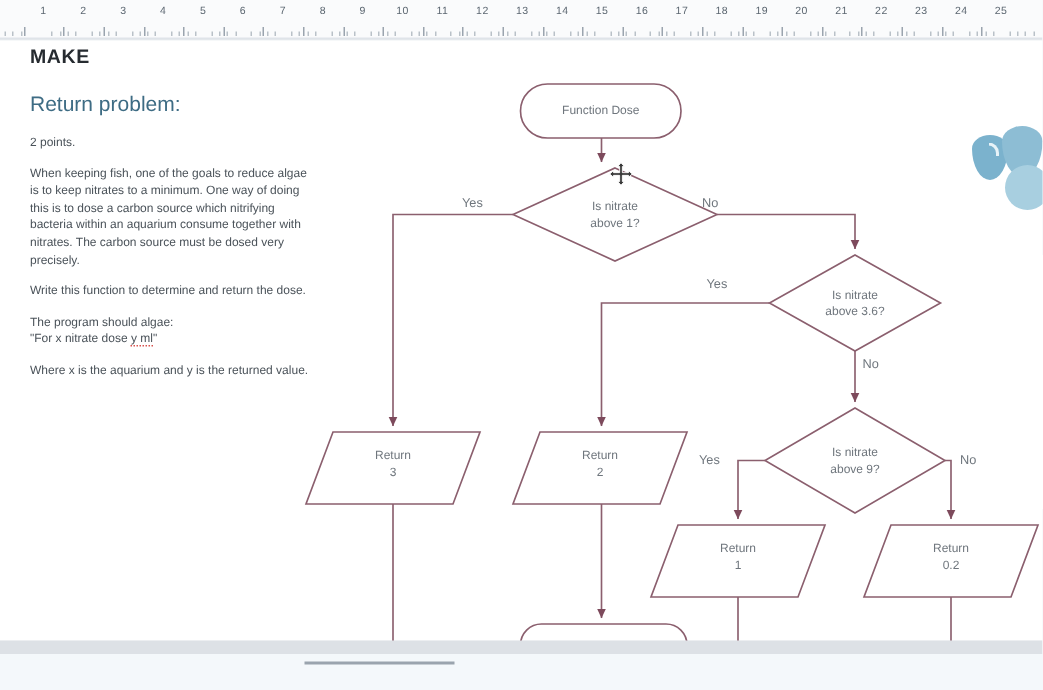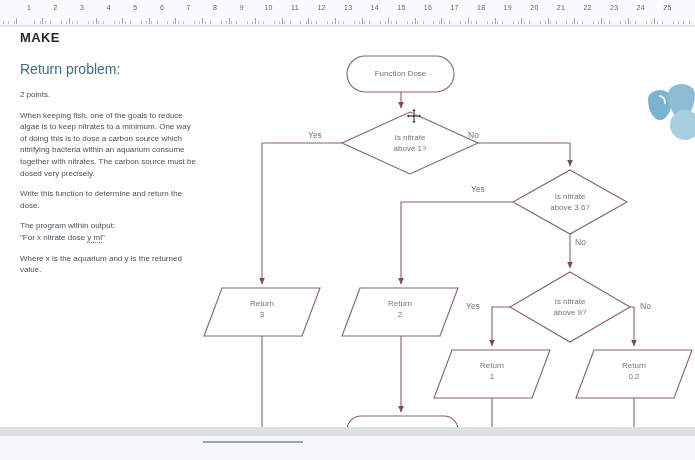--- a/index.html
+++ b/index.html
@@ -60,21 +60,21 @@
   
   .doc-col { position: absolute; left: 20px; top: 30px; width: 190px; }
   .doc-title {
     font-size: 13px; font-weight: bold; color: #262b30;
     letter-spacing: .4px; margin: 0 0 16px 0;
   }
   .doc-subtitle {
     font-size: 14px; color: #3e6c84; margin: 0 0 12px 0; font-weight: normal;
   }
   .doc-p {
-    font-size: 8px; color: #4a5259; line-height: 1.45; margin: 0 12px 9px 0;
+    font-size: 8px; color: #4a5259; line-height: 1.45; margin: 0 0 9px 0;
   }
   .spellerr {
     border-bottom: 1.5px dotted #d9534f;
     padding-bottom: 0px;
   }
 
   
   .droplets { position: absolute; left: 648px; top: 84px; width: 60px; height: 55px; }
   .drop {
     position: absolute;
@@ -290,21 +290,21 @@
 
   <div class="page"></div>
 
   <div class="doc-col">
     <div class="doc-title">MAKE</div>
     <div class="doc-subtitle">Return problem:</div>
     <div class="doc-p">2 points.</div>
     <div class="doc-p">When keeping fish, one of the goals to reduce algae is to keep nitrates to a minimum. One way of doing this is to dose a carbon source which nitrifying bacteria within an aquarium consume together with nitrates. The carbon source must be dosed very precisely.</div>
     <div class="doc-p">Write this function to determine and return the dose.</div>
     <div class="doc-p">
-      <span>The program within output:</span><br>
+      <span>The program should algae:</span><br>
       <span>"For x nitrate dose </span><span class="spellerr">y ml</span><span>"</span>
     </div>
     <div class="doc-p">Where x is the aquarium and y is the returned value.</div>
   </div>
 
   <div class="droplets">
     <div class="drop d1">
         <div class="drop-hi"></div>
       </div>
     <div class="drop d2"></div>

